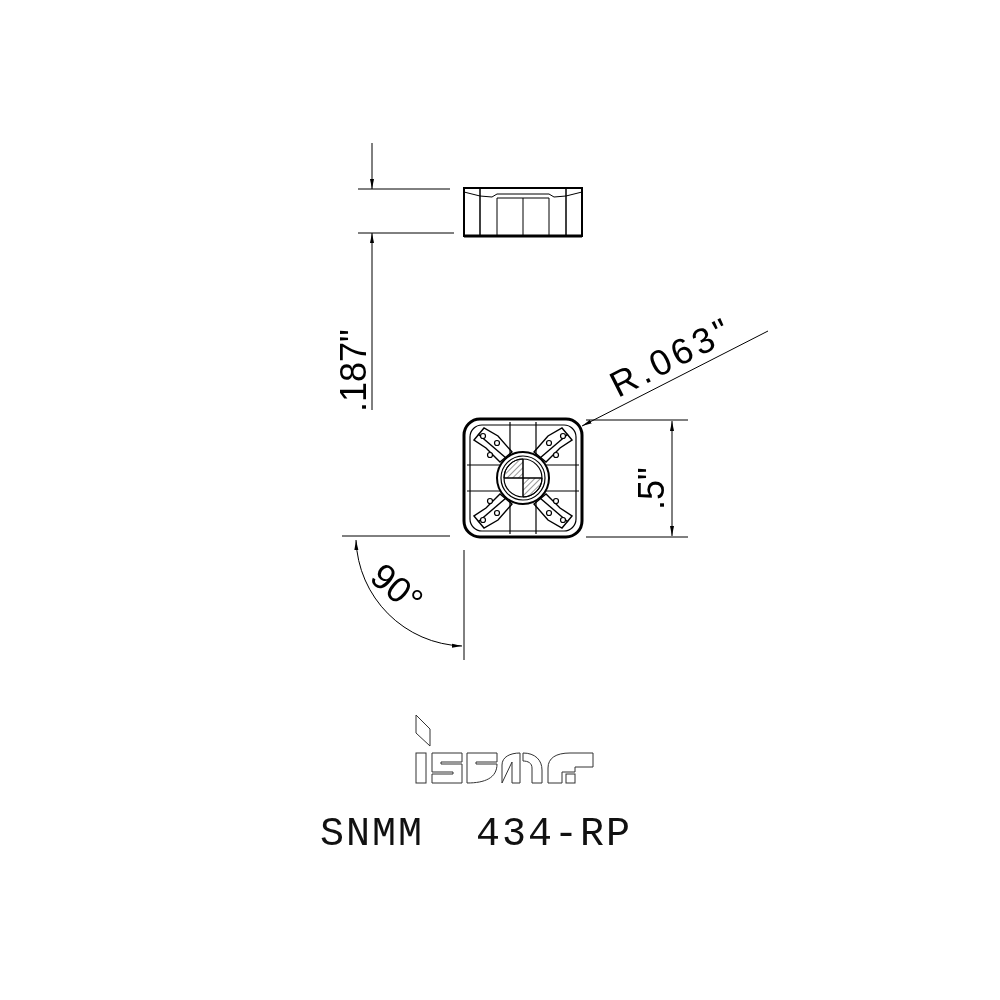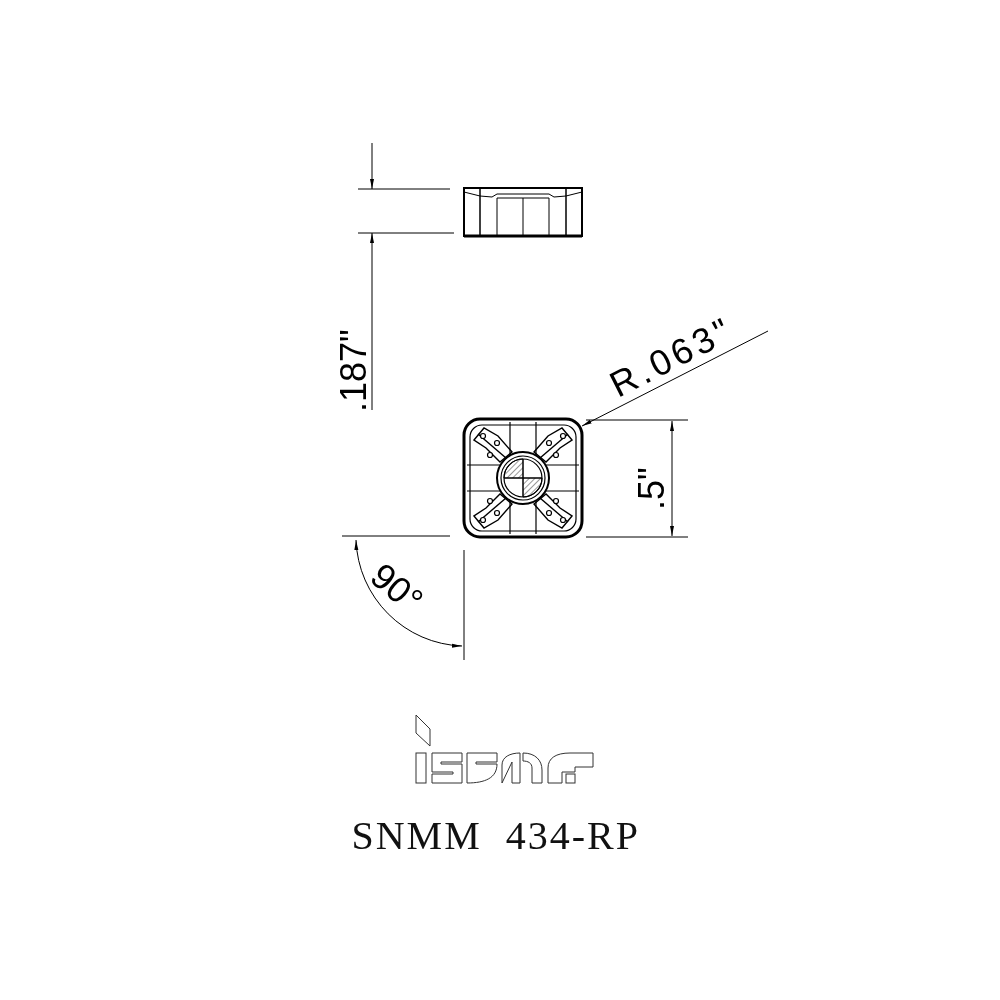--- a/index.html
+++ b/index.html
@@ -1,22 +1,22 @@
 <!DOCTYPE html>
 <html><head>
   <meta charset="utf-8">
   <style>
     html, body { margin: 0; padding: 0; background: #ffffff; }
     body { width: 1000px; height: 1000px; position: relative; overflow: hidden; }
     svg { position: absolute; left: 0; top: 0; }
     .dimtext { font-family: "Liberation Sans", sans-serif; fill: #000; }
     .part-number {
-      position: absolute; left: 300px; top: 812px; width: 340px;
-      font-family: Liberation Serif, serif; font-size: 40px;
-      letter-spacing: 2px; color: #111; white-space: pre; text-align: right;
+      position: absolute; left: 320px; top: 812px; width: 340px;
+      font-family: Liberation Mono, monospace; font-size: 40px;
+      letter-spacing: 2px; color: #111; white-space: pre;
     }
   </style>
 </head>
 <body>
 
 <svg width="1000" height="1000" viewBox="0 0 1000 1000">
   <defs>
     <pattern id="hatch" patternUnits="userSpaceOnUse" width="4" height="4" patternTransform="rotate(45)">
       <line x1="0" y1="0" x2="0" y2="4" stroke="#000" stroke-width="0.8"></line>
     </pattern>

